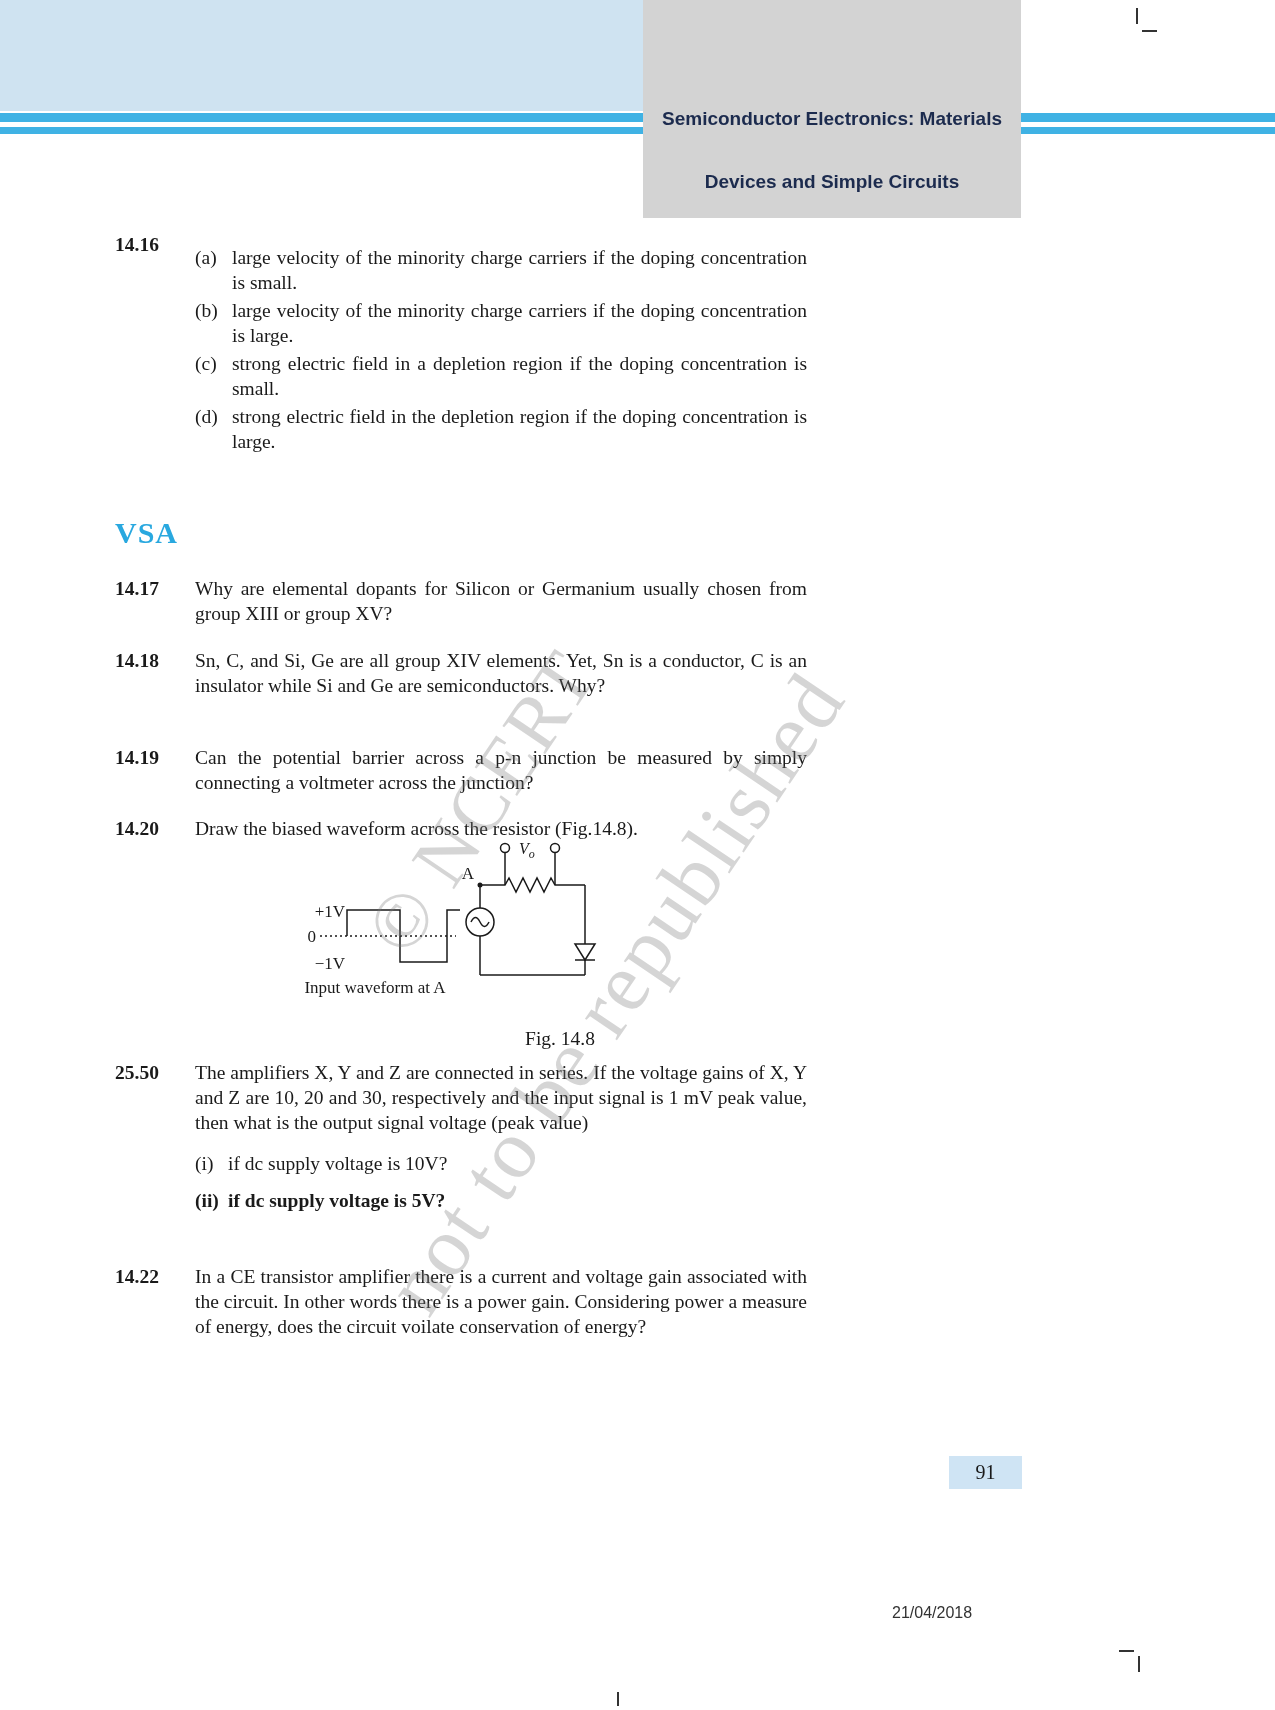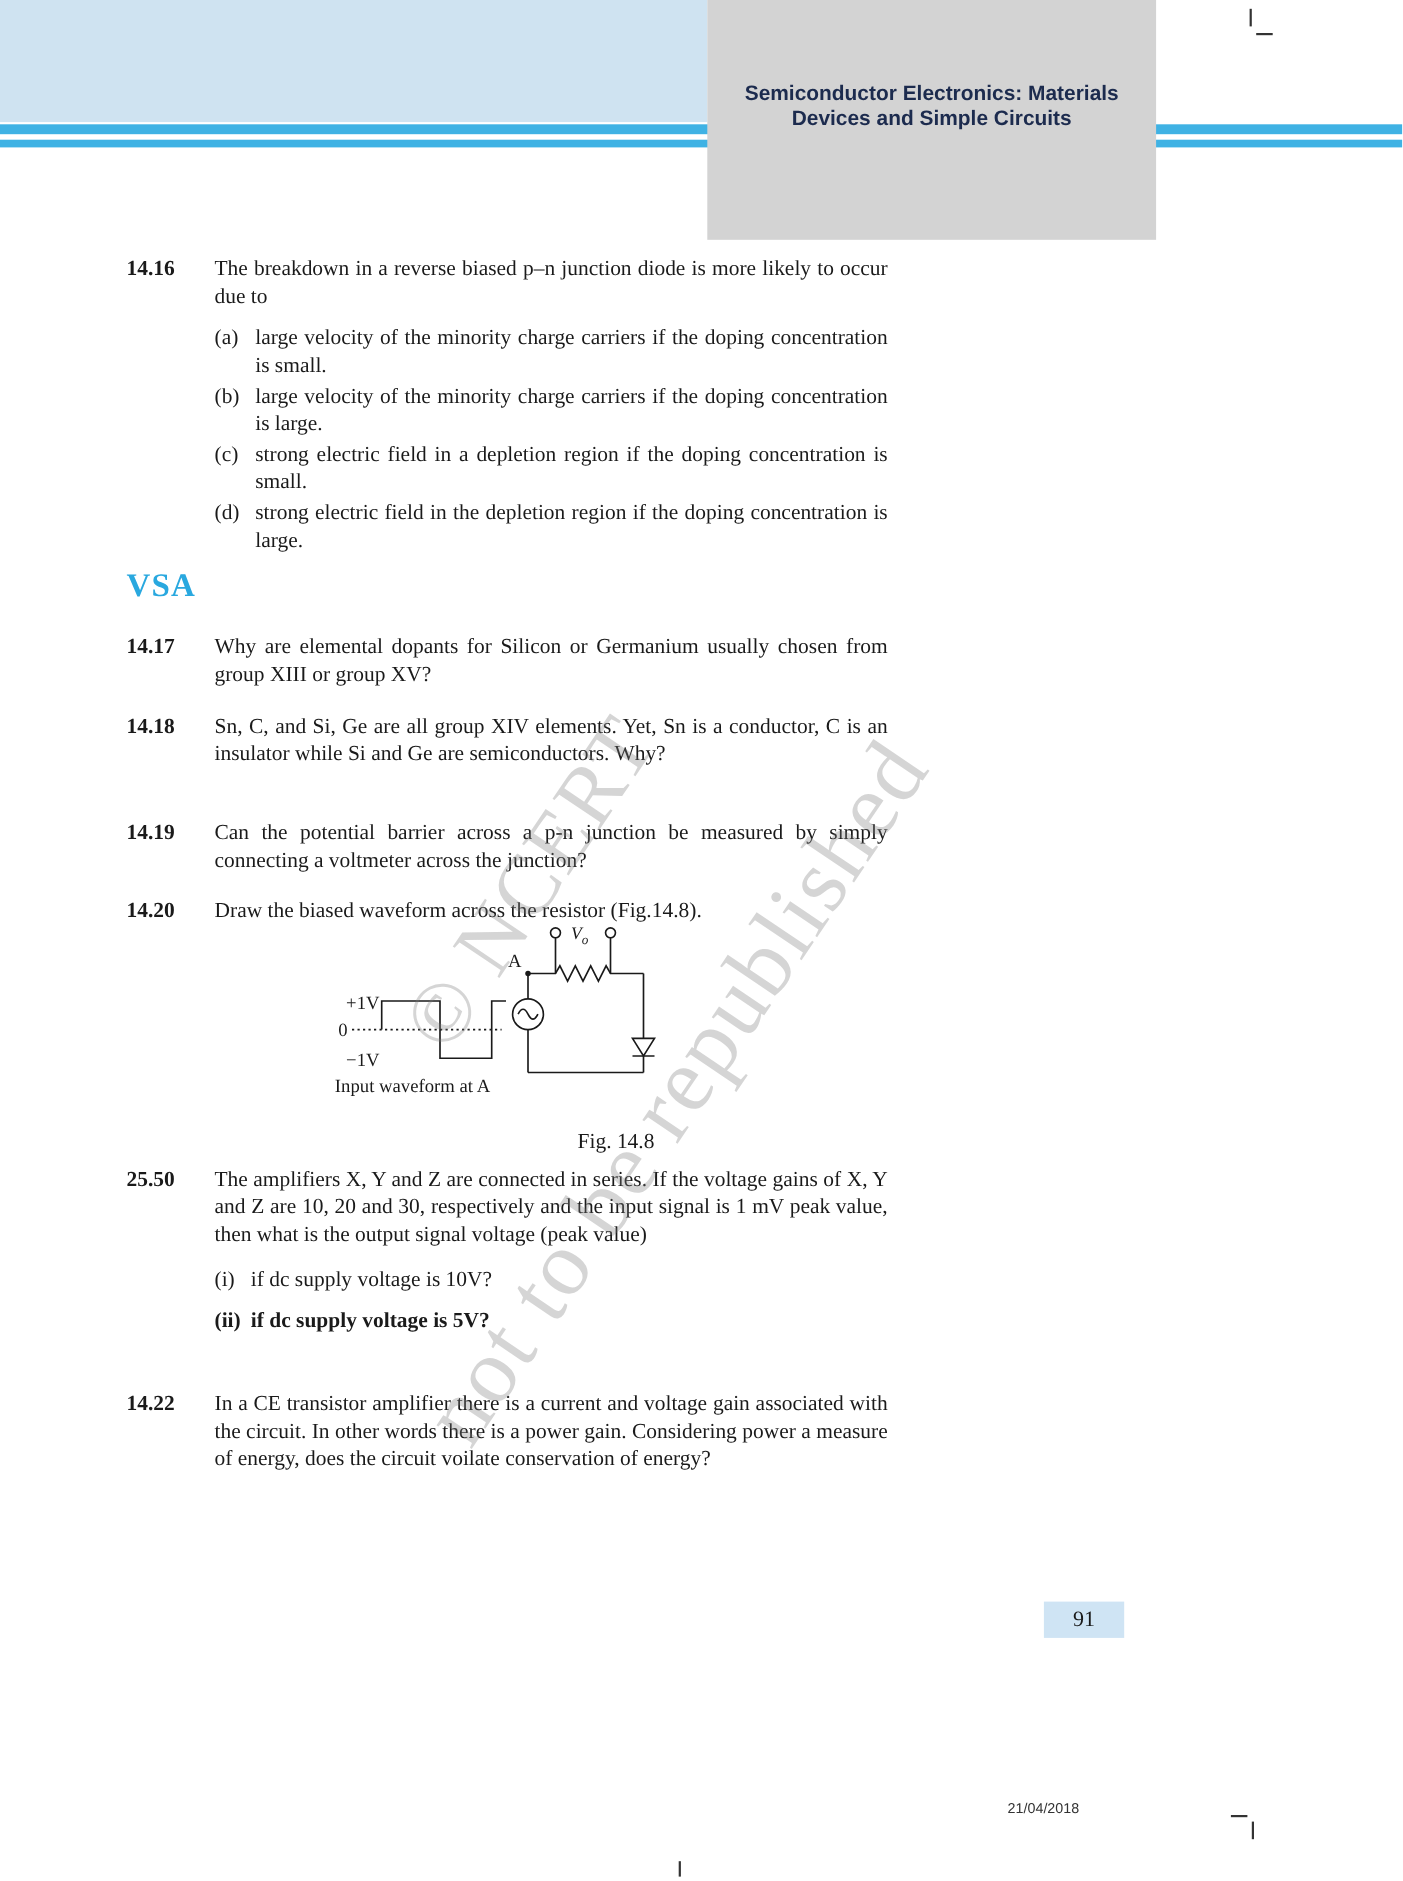--- a/index.html
+++ b/index.html
@@ -7,22 +7,22 @@
   .page {
     position:relative; width:1275px; height:1710px; background:#ffffff;
     font-family:"Liberation Serif", serif; color:#1a1a1a; overflow:hidden;
   }
   
   .band-blue { position:absolute; left:0; top:0; width:643px; height:111px; background:#cfe3f1; z-index:1; }
   .stripe { position:absolute; left:0; width:1275px; background:#3fb2e4; z-index:1; }
   .stripe-1 { top:113px; height:9px; }
   .stripe-2 { top:127px; height:7px; }
   .header-box {
-    position:absolute; left:643px; top:0; width:408px; height:218px; background:#d3d3d3; z-index:2;
-    display:flex; flex-direction:column; justify-content:center; align-items:center; padding-bottom:25px;
+    position:absolute; left:643px; top:0; width:378px; height:218px; background:#d3d3d3; z-index:2;
+    display:flex; flex-direction:column; justify-content:flex-end; align-items:center; padding-bottom:25px;gap:40px;
   }
   .header-title {
     font-family:"Liberation Sans", sans-serif; font-weight:bold; font-size:19px; line-height:23px;
     color:#1c2b4e; text-align:center;
   }
   
   .crop { position:absolute; background:#333; z-index:3; }
   
   .q { position:absolute; left:115px; width:692px; font-size:19.5px; line-height:25px; z-index:2; }
   .qnum { position:absolute; left:0; top:0; font-weight:bold; }
@@ -39,21 +39,21 @@
   .figure { position:absolute; left:270px; top:838px; width:430px; height:175px; z-index:2; }
   .w { stroke:#1a1a1a; stroke-width:1.5; }
   .figtext { font-family:"Liberation Serif", serif; font-size:17px; fill:#1a1a1a; }
   .figtext-i { font-family:"Liberation Serif", serif; font-size:16px; font-style:italic; fill:#1a1a1a; }
   .fig-caption { position:absolute; left:430px; top:1028px; width:260px; text-align:center; font-size:19.5px; z-index:2; }
   
   .page-num-box {
     position:absolute; left:949px; top:1456px; width:73px; height:33px; background:#cfe4f4;
     display:flex; align-items:center; justify-content:center; font-size:20px; z-index:2;
   }
-  .date { position:absolute; left:916px; top:1604px; font-family:"Liberation Sans", sans-serif; font-size:13px; color:#333; z-index:2;margin-top:32px; }
+  .date { position:absolute; left:892px; top:1604px; font-family:"Liberation Sans", sans-serif; font-size:16px; color:#333; z-index:2; }
   
   .watermark {
     position:absolute; color:rgba(125,125,125,0.32); pointer-events:none; white-space:nowrap; z-index:5;
     font-family:"Liberation Serif", serif; letter-spacing:2px;
   }
   .wm1 { left:385px; top:900px; font-size:78px; transform:rotate(-56deg); transform-origin:left center; }
   .wm2 { left:405px; top:1255px; font-size:84px; transform:rotate(-56deg); transform-origin:left center; }
 </style>
 </head>
 <body>
@@ -70,21 +70,20 @@
   </div>
 
   <div class="crop" style="left:1136px; top:8px; width:2px; height:16px;"></div>
   <div class="crop" style="left:1142px; top:30px; width:15px; height:2px;"></div>
   <div class="crop" style="left:1119px; top:1650px; width:15px; height:2px;"></div>
   <div class="crop" style="left:1138px; top:1656px; width:2px; height:16px;"></div>
   <div class="crop" style="left:617px; top:1692px; width:2px; height:14px;"></div>
 
   <div class="q" style="top:232px;">
     <span class="qnum">14.16</span>
-    <div class="qbody">The breakdown in a reverse biased p–n junction diode is more likely to occur due to</div>
     <div class="opts">
       <div class="opt">
         <span class="optlabel">(a)</span>
         <div class="opttext">large velocity of the minority charge carriers if the doping concentration is small.</div>
       </div>
       <div class="opt">
         <span class="optlabel">(b)</span>
         <div class="opttext">large velocity of the minority charge carriers if the doping concentration is large.</div>
       </div>
       <div class="opt">

